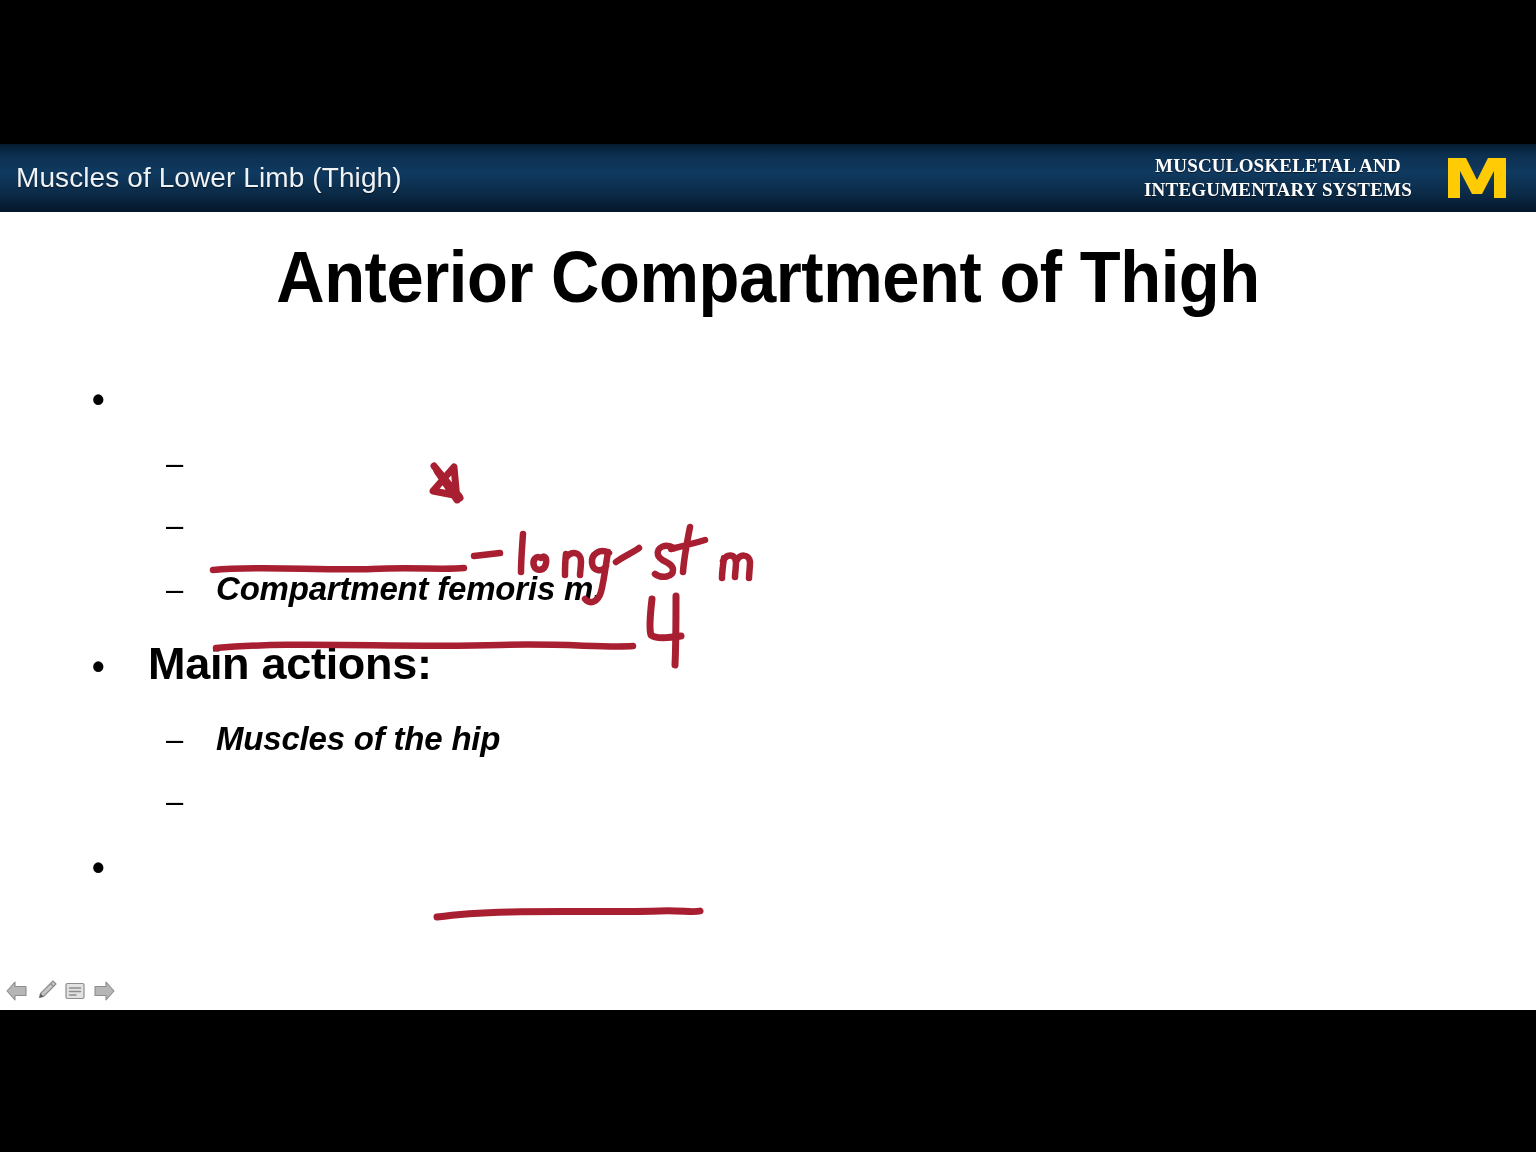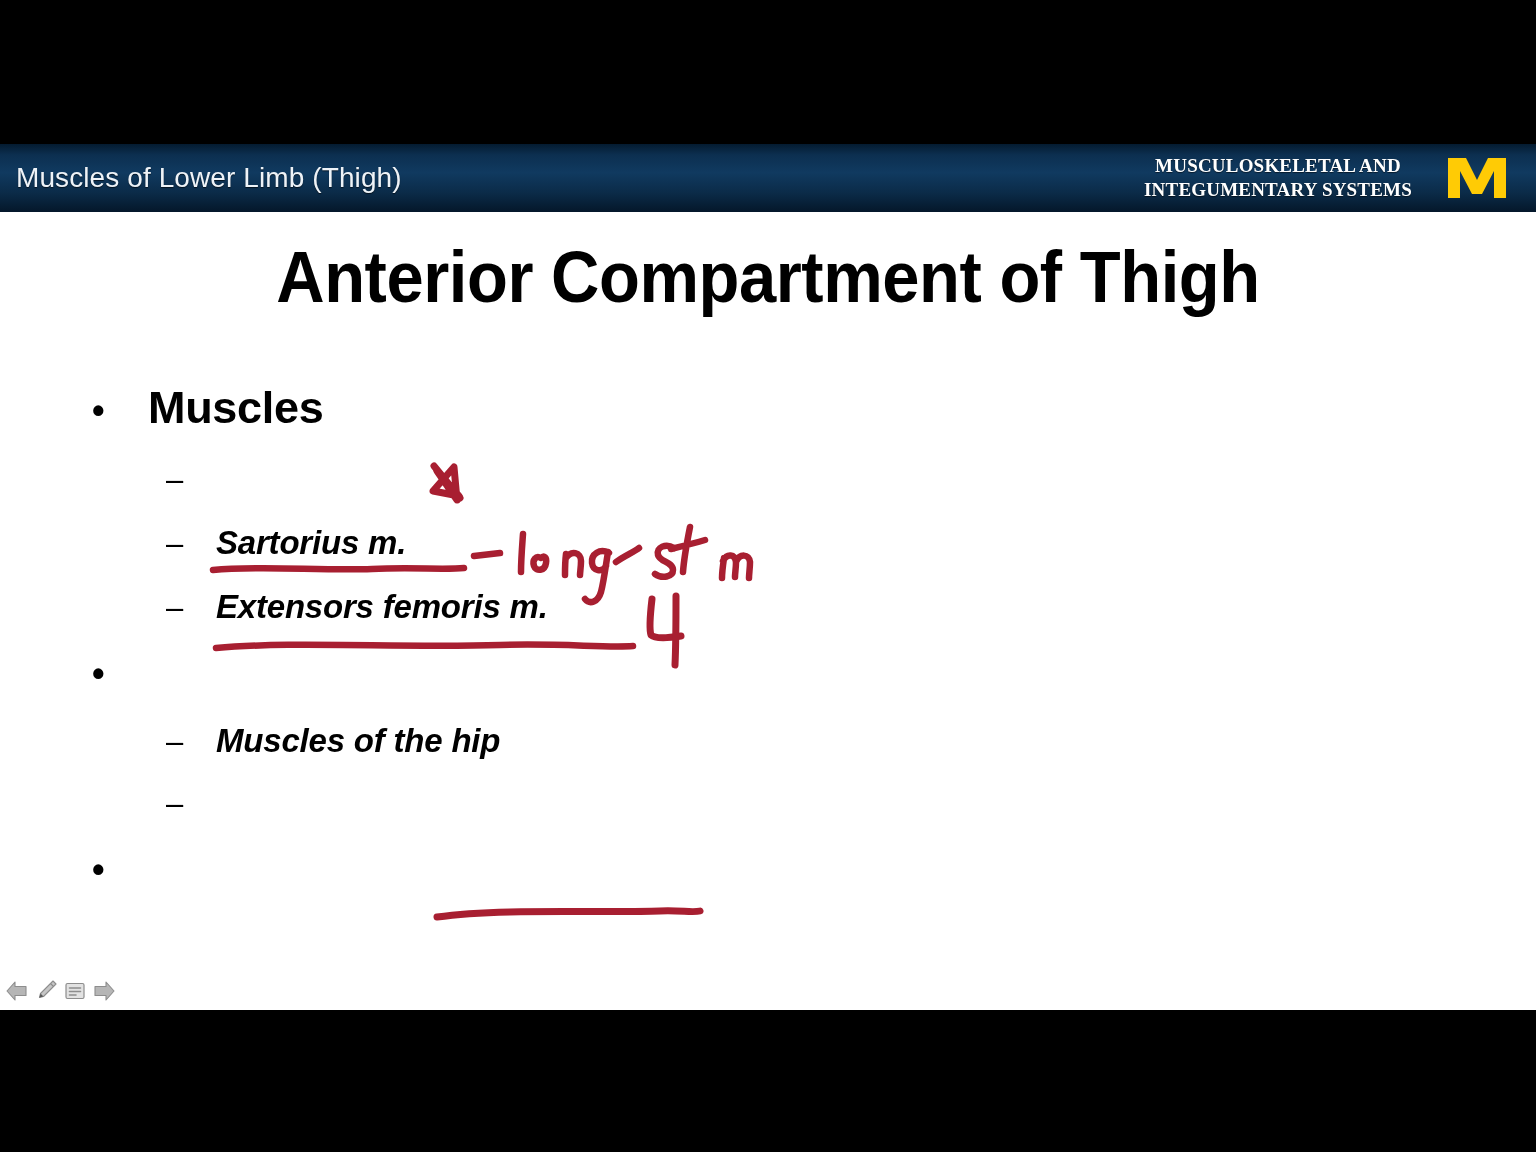--- a/index.html
+++ b/index.html
@@ -215,39 +215,38 @@
         <path d="M2 4 H20 L31 26 L42 4 H60 V44 H48 V17 L36 40 H26 L14 17 V44 H2 Z" fill="#FFCB05"></path>
       </svg>
     </div>
 
     <div id="slide-title">Anterior Compartment of Thigh</div>
 
     <div id="content">
 
       <div class="bullet-l1 row-muscles">
         <span class="marker">•</span>
-        <span class="text">Muscles</span>
       </div>
 
       <div class="bullet-l2 row-iliopsoas">
         <span class="marker">–</span>
       </div>
 
       <div class="bullet-l2 row-sartorius">
         <span class="marker">–</span>
-        <span class="text">Sartorius m.</span>
       </div>
 
       <div class="bullet-l2 row-quadriceps">
         <span class="marker">–</span>
-        <span class="text">Extensors femoris m.</span>
+        <span class="text">Compartment femoris m.</span>
       </div>
 
       <div class="bullet-l1 row-main-actions">
         <span class="marker">•</span>
+        <span class="text">Main actions:</span>
       </div>
 
       <div class="bullet-l2 row-flexors">
         <span class="marker">–</span>
         <span class="text">Muscles of the hip</span>
       </div>
 
       <div class="bullet-l2 row-extensors">
         <span class="marker">–</span>
       </div>

